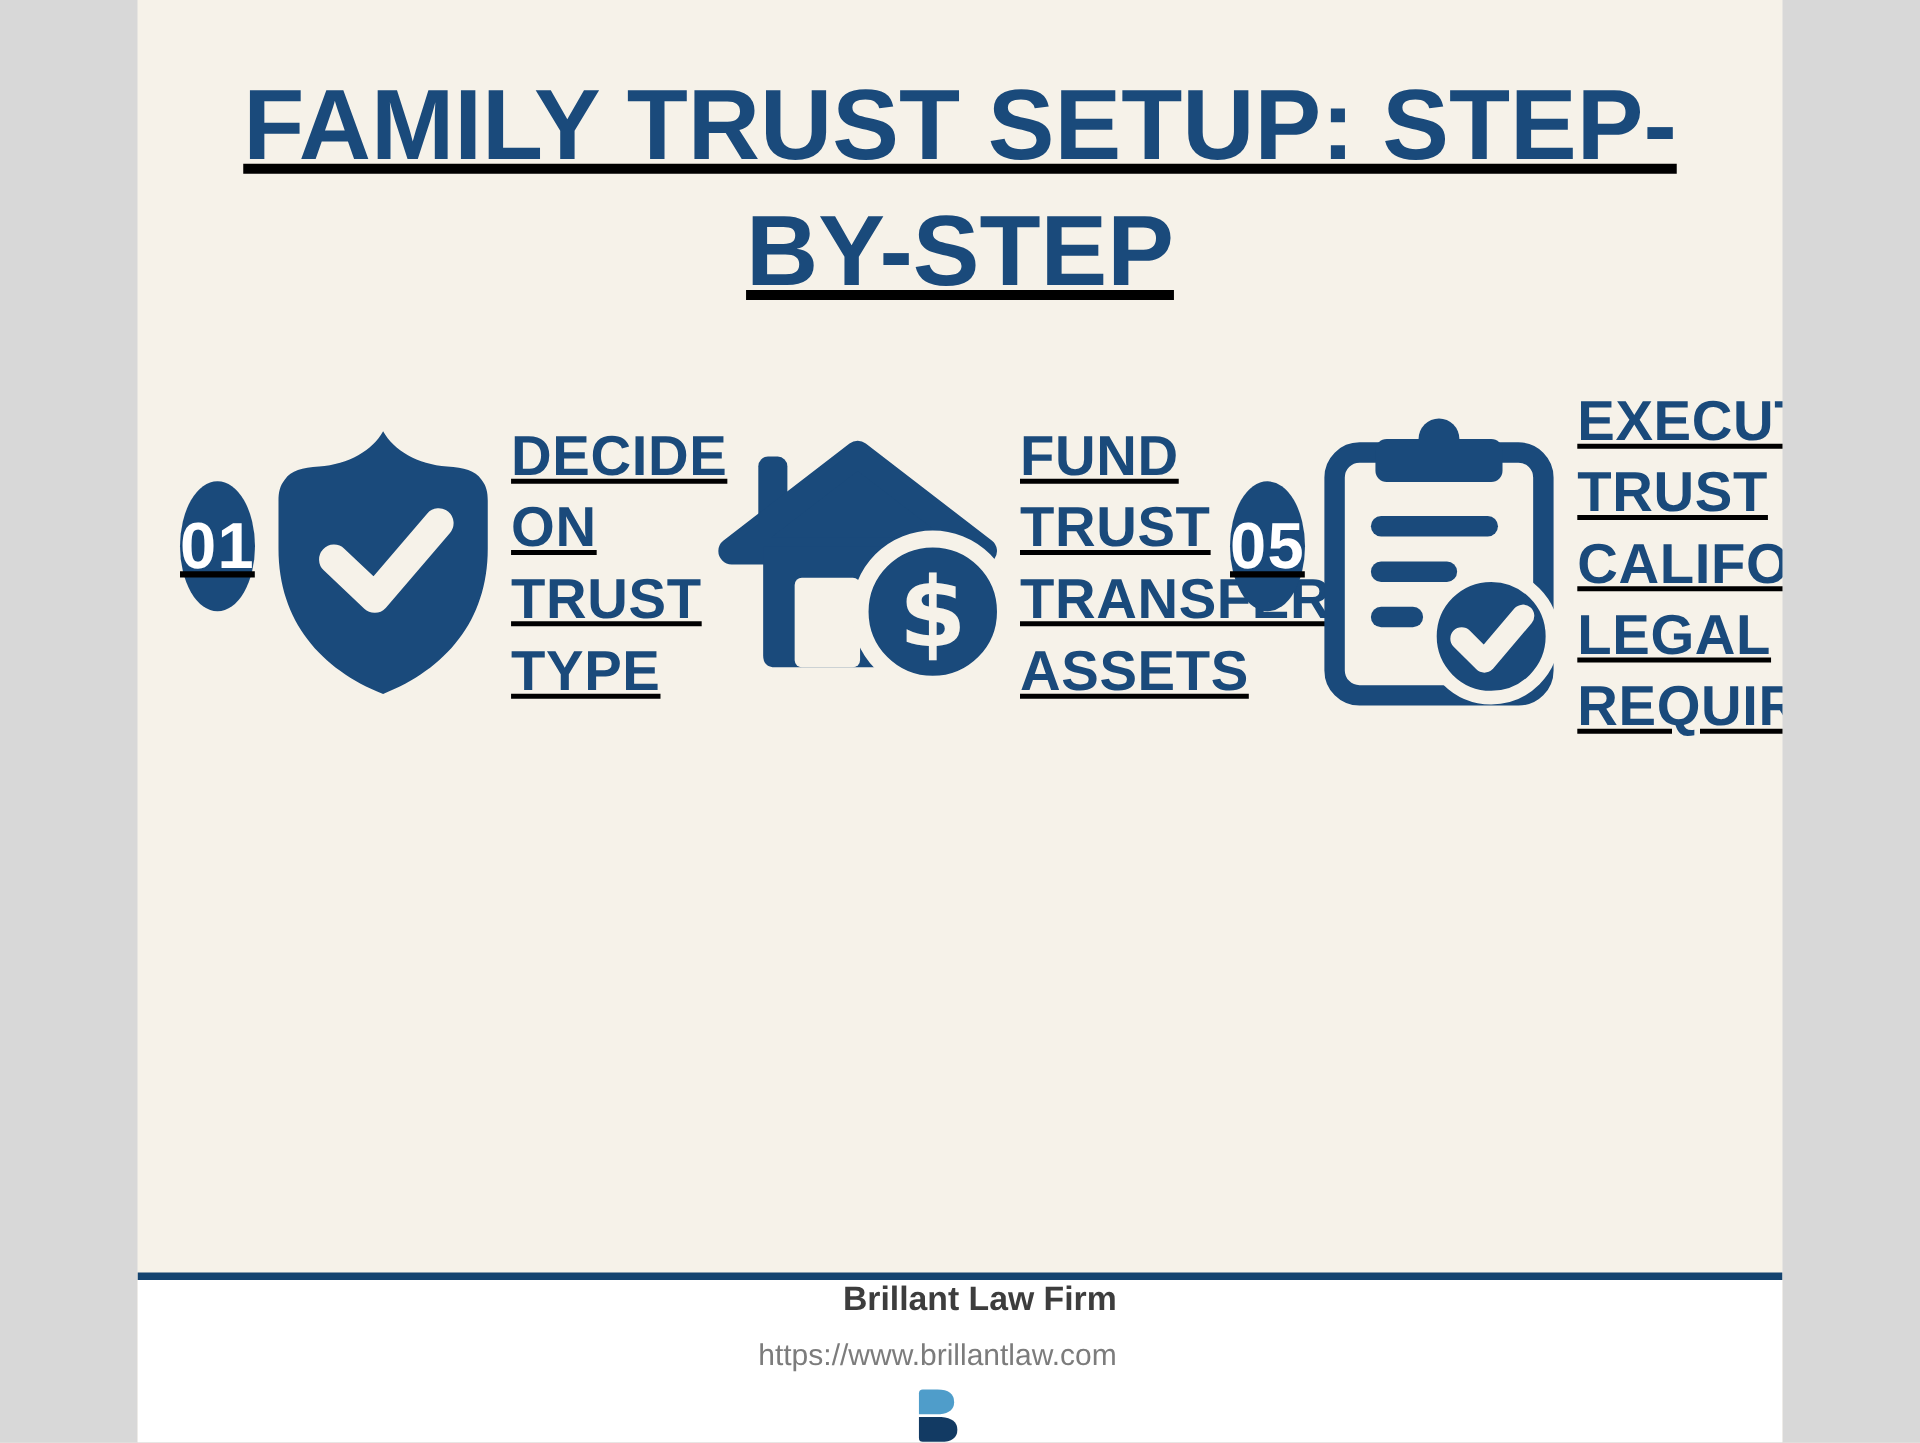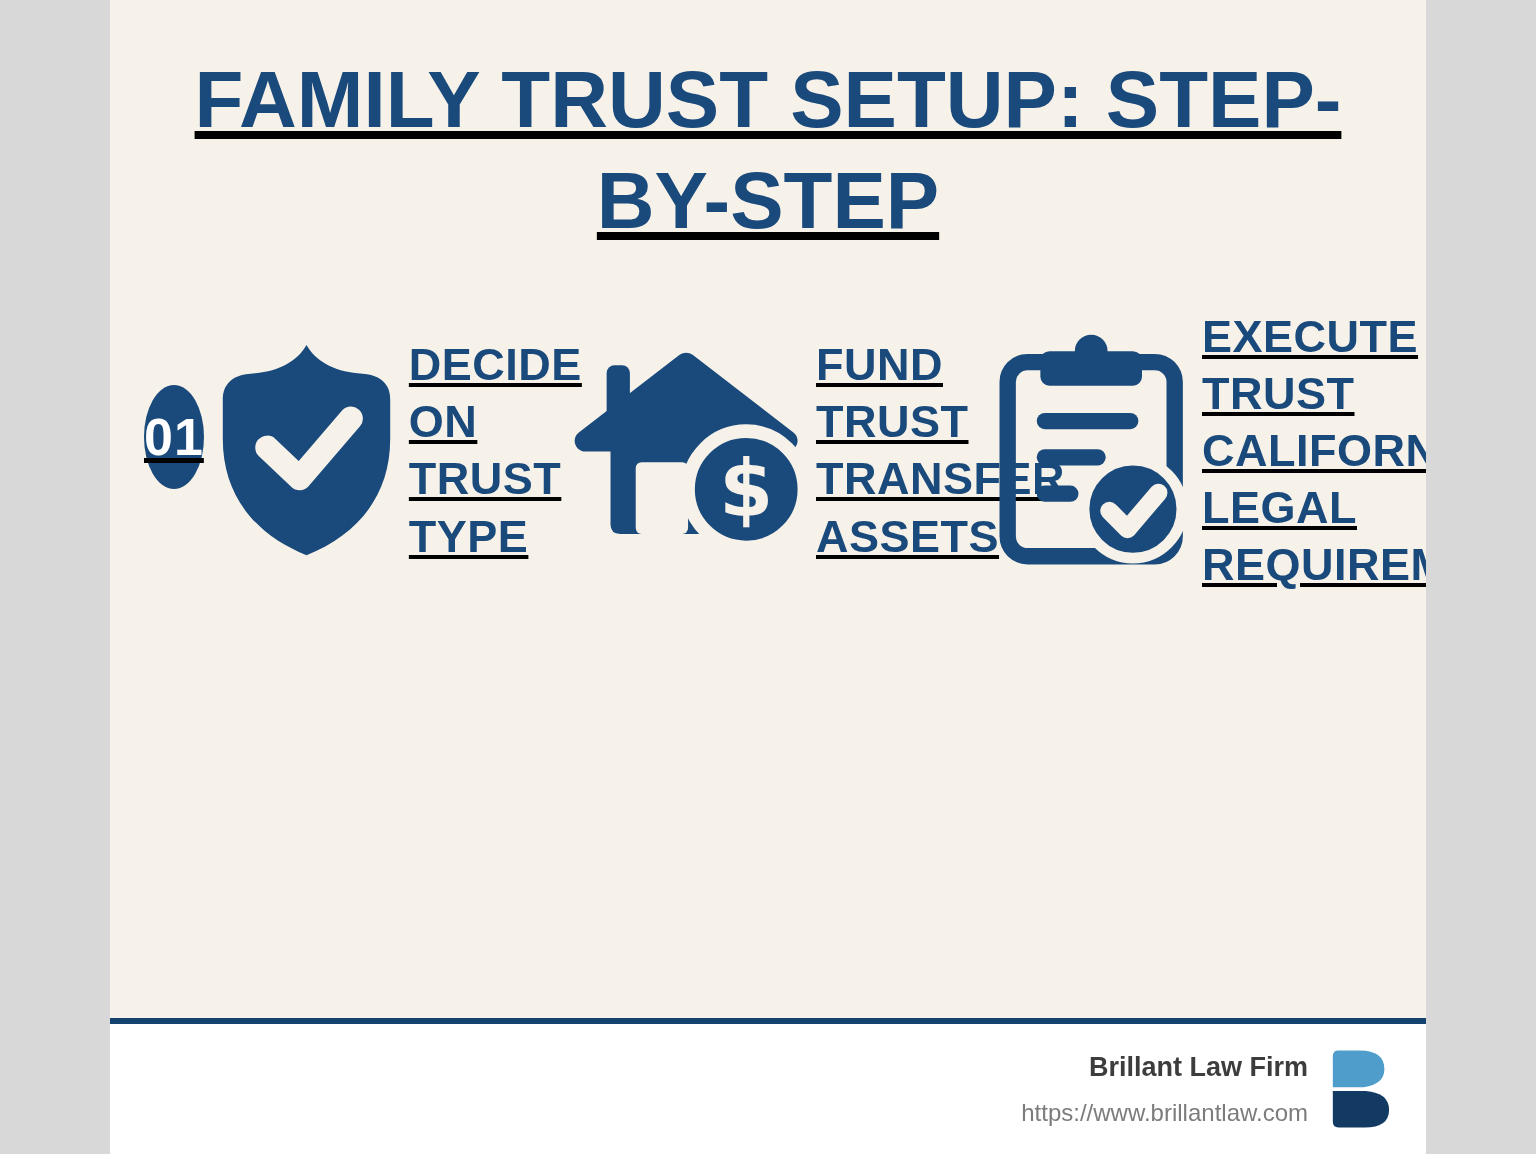--- a/index.html
+++ b/index.html
@@ -58,23 +58,24 @@
     color:var(--navy,#1a4a7b);
     white-space:pre-line;
   }
   .divider{
     position:absolute;left:0;right:0;top:1018px;height:6px;
     background:var(--divider,#14436f);
   }
   .footer{
     position:absolute;left:0;right:0;top:1024px;bottom:0;
     background:var(--footer-bg,#ffffff);
-    display:flex;align-items:center;justify-content:flex-end;
-    gap:22px;
+    display:flex;align-items:center;justify-content:center;
+    gap:12px;
     padding-right:36px;
+    flex-direction:column;
   }
   .footer-text{text-align:right;}
   .footer-company{
     font-size:27px;font-weight:700;color:var(--footer-text,#3d3d3d);
   }
   .footer-url{
     margin-top:16px;
     font-size:24px;color:var(--footer-url,#7c7c7c);
   }
   svg{display:block;}
@@ -116,20 +117,21 @@
         </svg>
       </div>
       <div class="step-label">FUND
 TRUST
 TRANSFER
 ASSETS</div>
     </div>
 
 
     <div class="step">
+      <div class="badge">05</div>
       <div class="icon-box">
         <svg width="218" height="236" viewBox="0 0 120 130">
           <rect x="13" y="16" width="92" height="107" rx="11" fill="none" stroke="currentColor" stroke-width="9"></rect>
           <circle cx="59" cy="10" r="9" fill="currentColor"></circle>
           <rect x="31" y="10" width="56" height="19" rx="5" fill="currentColor"></rect>
           <g fill="currentColor">
             <rect x="29" y="44" width="56" height="9" rx="4.5"></rect>
             <rect x="29" y="64" width="38" height="9" rx="4.5"></rect>
             <rect x="29" y="84" width="23" height="9" rx="4.5"></rect>
           </g>

